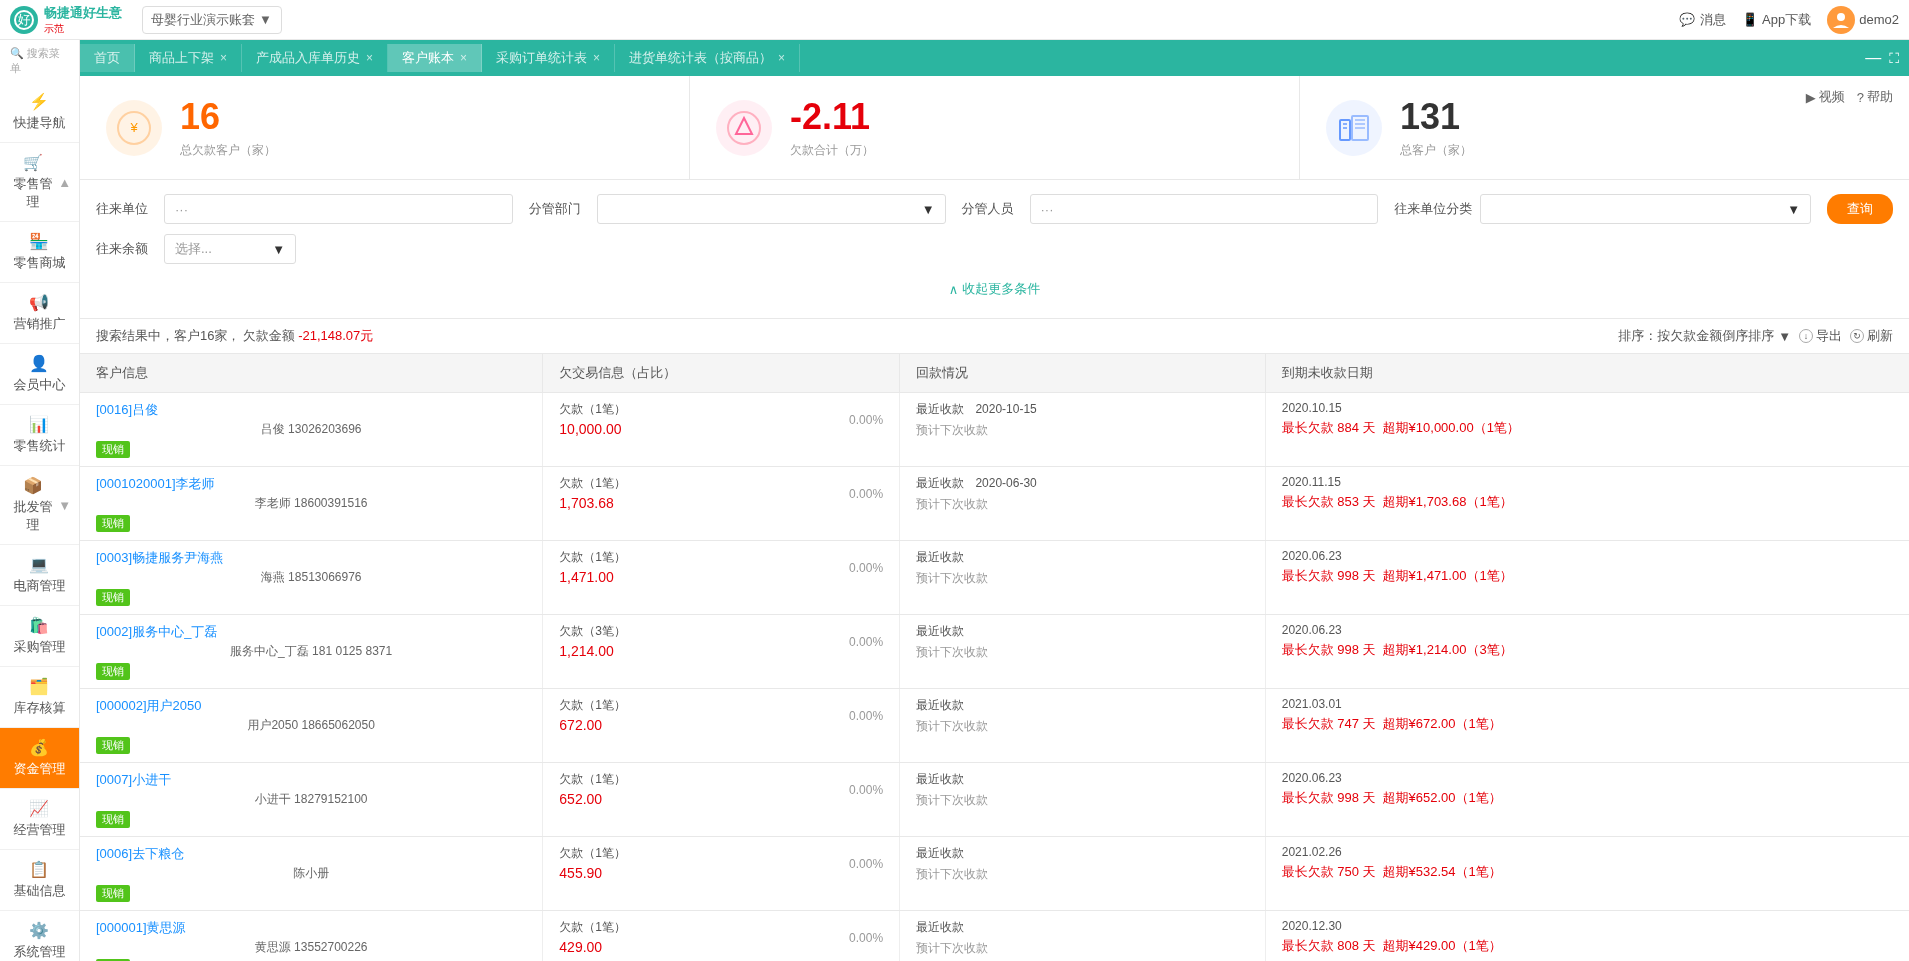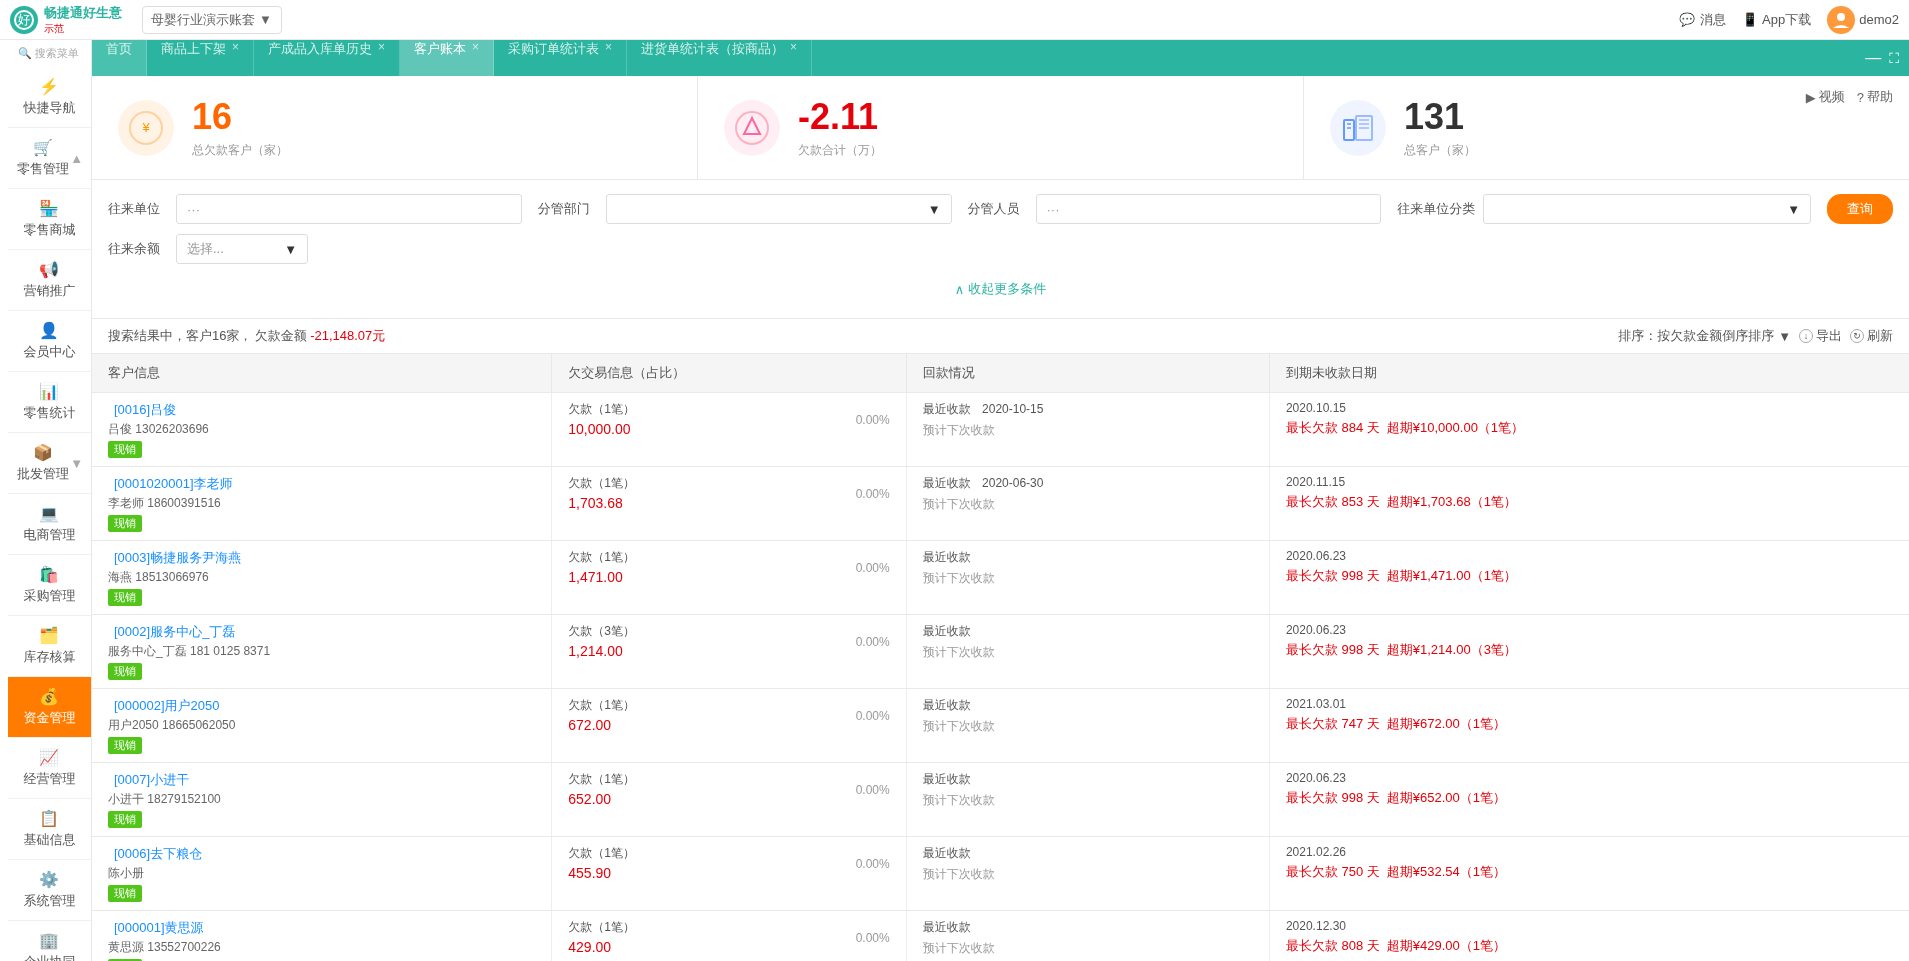--- a/index.html
+++ b/index.html
@@ -2,42 +2,42 @@
 <html><head>
   <meta charset="utf-8">
   <style>
     * { box-sizing: border-box; margin: 0; padding: 0; font-family: 'Microsoft YaHei', Arial, sans-serif; font-size: 13px; }
     body { background: #f5f5f5; color: #333; overflow: hidden; }
 
     
     .app-container { display: flex; flex-direction: column; height: 961px; width: 1909px; }
     .top-bar { display: flex; align-items: center; height: 40px; background: #fff; border-bottom: 1px solid #e8e8e8; padding: 0 10px; flex-shrink: 0; }
     .main-layout { display: flex; flex: 1; overflow: hidden; }
-    .sidebar { width: 92px; background: #fff; border-right: 1px solid #e8e8e8; flex-shrink: 0; overflow-y: auto; padding-left: 8px; }
+    .sidebar { width: 80px; background: #fff; border-right: 1px solid #e8e8e8; flex-shrink: 0; overflow-y: auto; }
     .content-area { flex: 1; display: flex; flex-direction: column; overflow: hidden; }
     .tab-bar { background: #2bb5a0; display: flex; align-items: center; height: 36px; flex-shrink: 0; }
     .main-content { flex: 1; background: #f0f0f0; overflow-y: auto; padding: 0; }
 
     
     .logo-area { display: flex; align-items: center; gap: 6px; margin-right: 20px; }
     .logo-icon { width: 28px; height: 28px; background: #2bb5a0; border-radius: 50%; display: flex; align-items: center; justify-content: center; color: white; font-size: 12px; }
     .logo-text { color: #2bb5a0; font-size: 13px; font-weight: bold; }
     .company-selector { display: flex; align-items: center; gap: 4px; cursor: pointer; color: #666; font-size: 12px; padding: 4px 8px; border: 1px solid #ddd; border-radius: 4px; min-width: 140px; }
     .top-right { margin-left: auto; display: flex; align-items: center; gap: 16px; }
     .top-right-item { display: flex; align-items: center; gap: 4px; cursor: pointer; color: #555; font-size: 12px; }
     .user-avatar { width: 28px; height: 28px; background: #ff9a3c; border-radius: 50%; display: flex; align-items: center; justify-content: center; color: white; font-size: 11px; }
     .sidebar-nav-label { padding: 6px 10px; color: #aaa; font-size: 11px; cursor: pointer; }
     .sidebar-item { padding: 10px 8px; text-align: center; cursor: pointer; border-bottom: 1px solid #f0f0f0; font-size: 12px; color: #555; }
     .sidebar-item.active { background: #ff7c00; color: white; }
     .sidebar-item .icon { font-size: 16px; margin-bottom: 3px; }
     .sidebar-expand { display: flex; align-items: center; justify-content: space-between; padding: 10px 8px; cursor: pointer; }
     .sidebar-expand .arrow { color: #aaa; }
 
     
-    .tab { display: flex; gap: 6px; padding: 0 14px; height: 36px; color: rgba(255,255,255,0.8); cursor: pointer; border-right: 1px solid rgba(255,255,255,0.2); font-size: 13px; white-space: nowrap; }
+    .tab { display: flex; align-items: center; gap: 6px; padding: 0 14px; height: 28px; color: rgba(255,255,255,0.8); cursor: pointer; border-right: 1px solid rgba(255,255,255,0.2); font-size: 13px; white-space: nowrap; }
     .tab:first-child { background: rgba(255,255,255,0.15); }
     .tab.active-tab { background: rgba(255,255,255,0.25); color: #fff; }
     .tab .close-btn { color: rgba(255,255,255,0.7); font-size: 12px; }
     .tab-spacer { flex: 1; }
     .tab-controls { display: flex; align-items: center; gap: 8px; padding: 0 10px; color: white; }
 
     
     .stats-section { display: flex; background: #fff; margin: 0; border-bottom: 1px solid #e8e8e8; }
     .stat-card { flex: 1; display: flex; align-items: center; gap: 16px; padding: 20px 24px; border-right: 1px solid #e8e8e8; position: relative; }
     .stat-card:last-child { border-right: none; }
@@ -75,22 +75,22 @@
     .action-btn .icon-circle { width: 14px; height: 14px; border-radius: 50%; border: 1px solid #aaa; display: inline-flex; align-items: center; justify-content: center; font-size: 9px; }
 
     
     .data-table { width: 100%; background: #fff; border-collapse: collapse; }
     .data-table thead tr { background: #f5f5f5; }
     .data-table th { padding: 10px 16px; text-align: left; font-weight: 500; color: #555; font-size: 13px; border-bottom: 1px solid #e8e8e8; border-right: 1px solid #e8e8e8; }
     .data-table th:last-child { border-right: none; font-family: Liberation Serif, serif; }
     .data-table td { padding: 8px 16px; border-bottom: 1px solid #e8e8e8; border-right: 1px solid #eee; vertical-align: top; }
     .data-table td:last-child { border-right: none; }
 
-    .customer-name { color: #1890ff; cursor: pointer; font-size: 13px; margin-left: 6px; }
-    .customer-contact { font-size: 12px; color: #666; margin-top: 2px; }
+    .customer-name { color: #1890ff; cursor: pointer; font-size: 13px; }
+    .customer-contact { font-size: 12px; color: #666; margin-top: 2px; text-align: center; }
     .customer-tag { display: inline-block; background: #52c41a; color: white; font-size: 11px; padding: 1px 6px; border-radius: 2px; margin-top: 3px; }
     .debt-label { color: #555; font-size: 12px; }
     .debt-amount { color: #e5000a; font-size: 14px; font-weight: 500; margin-top: 3px; }
     .debt-cell { display: flex; align-items: flex-start; }
     .debt-left { flex: 1; }
     .debt-right { color: #999; font-size: 12px; padding-top: 12px; }
     .collection-info { font-size: 12px; color: #555; }
     .collection-date { color: #555; font-size: 12px; }
     .collection-next { color: #999; font-size: 12px; margin-top: 4px; }
     .overdue-date { font-size: 12px; color: #555; }

